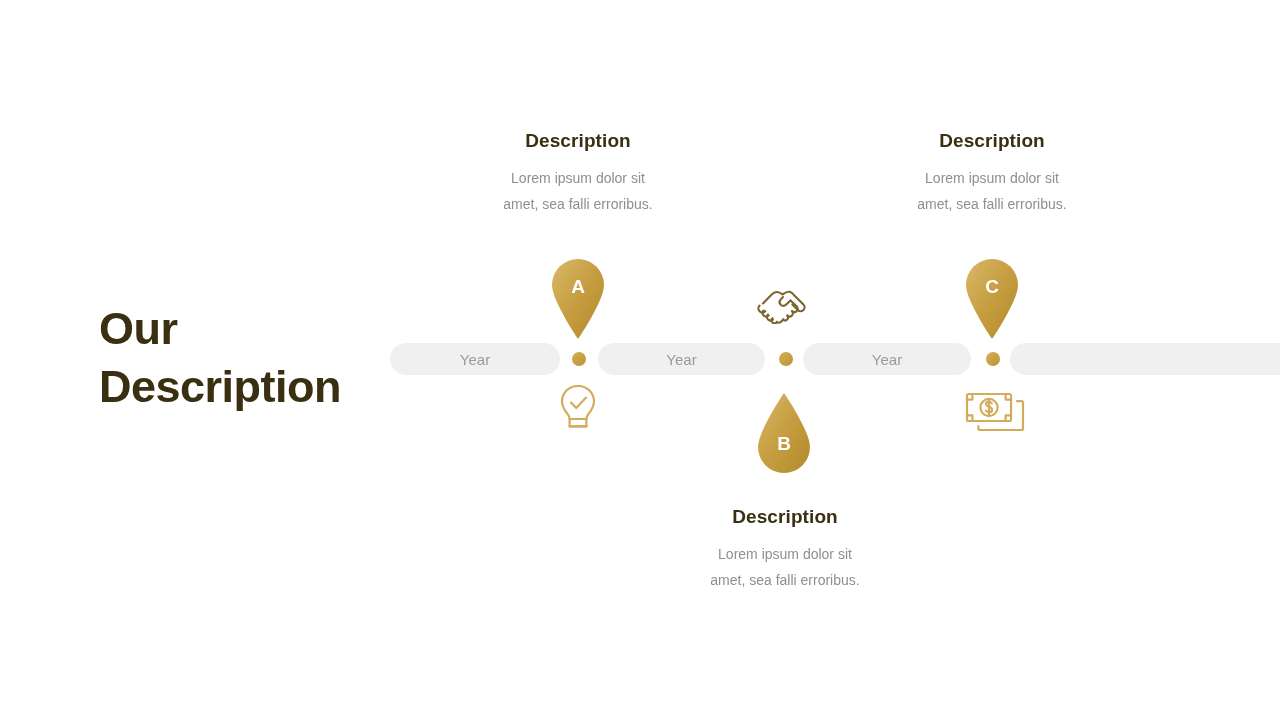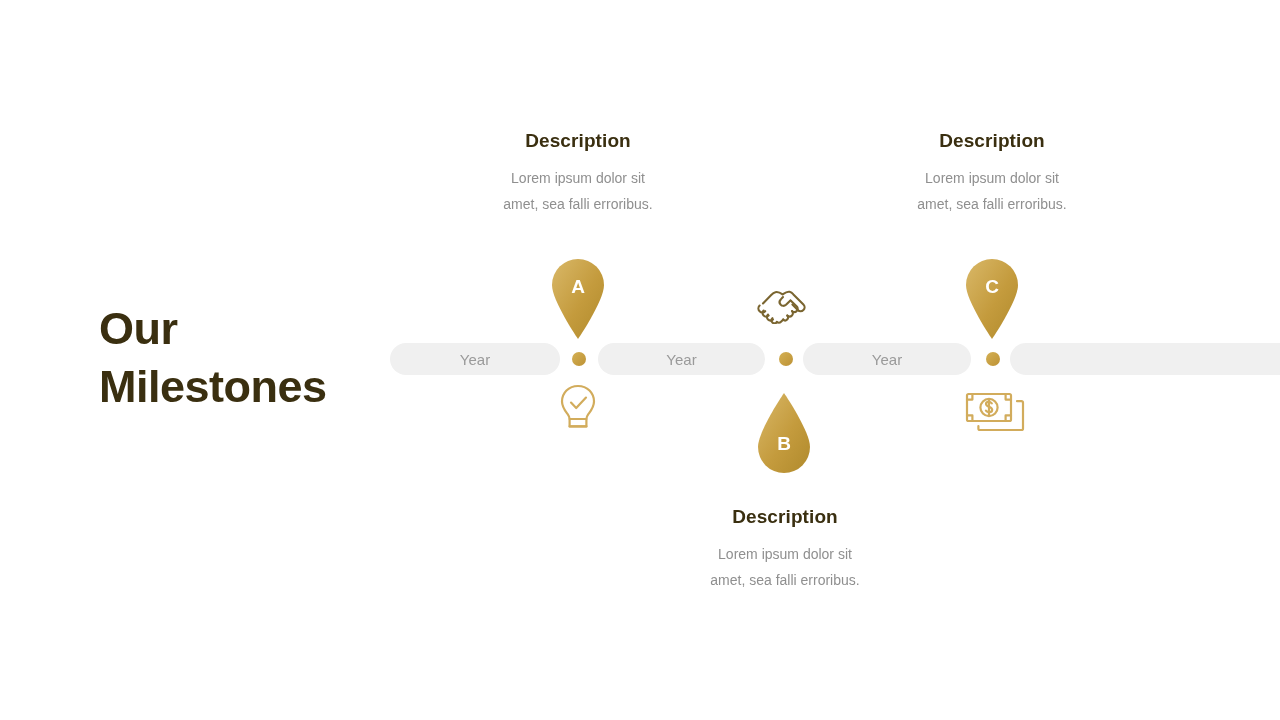--- a/index.html
+++ b/index.html
@@ -132,21 +132,21 @@
   #icon-bulb     { left: 556px; top: 383px; }
   #icon-handshake{ left: 756px; top: 286px; }
   #icon-money    { left: 964px; top: 391px; }
 </style>
 </head>
 <body>
 
 <div class="slide">
 
   <div class="slide-title">Our
-Milestones</div>
+Description</div>
 
   <div class="desc-block" id="desc-a">
     <div class="desc-title">Description</div>
     <div class="desc-body">Lorem ipsum dolor sit
 amet, sea falli erroribus.</div>
   </div>
 
   <div class="desc-block" id="desc-c">
     <div class="desc-title">Description</div>
     <div class="desc-body">Lorem ipsum dolor sit

